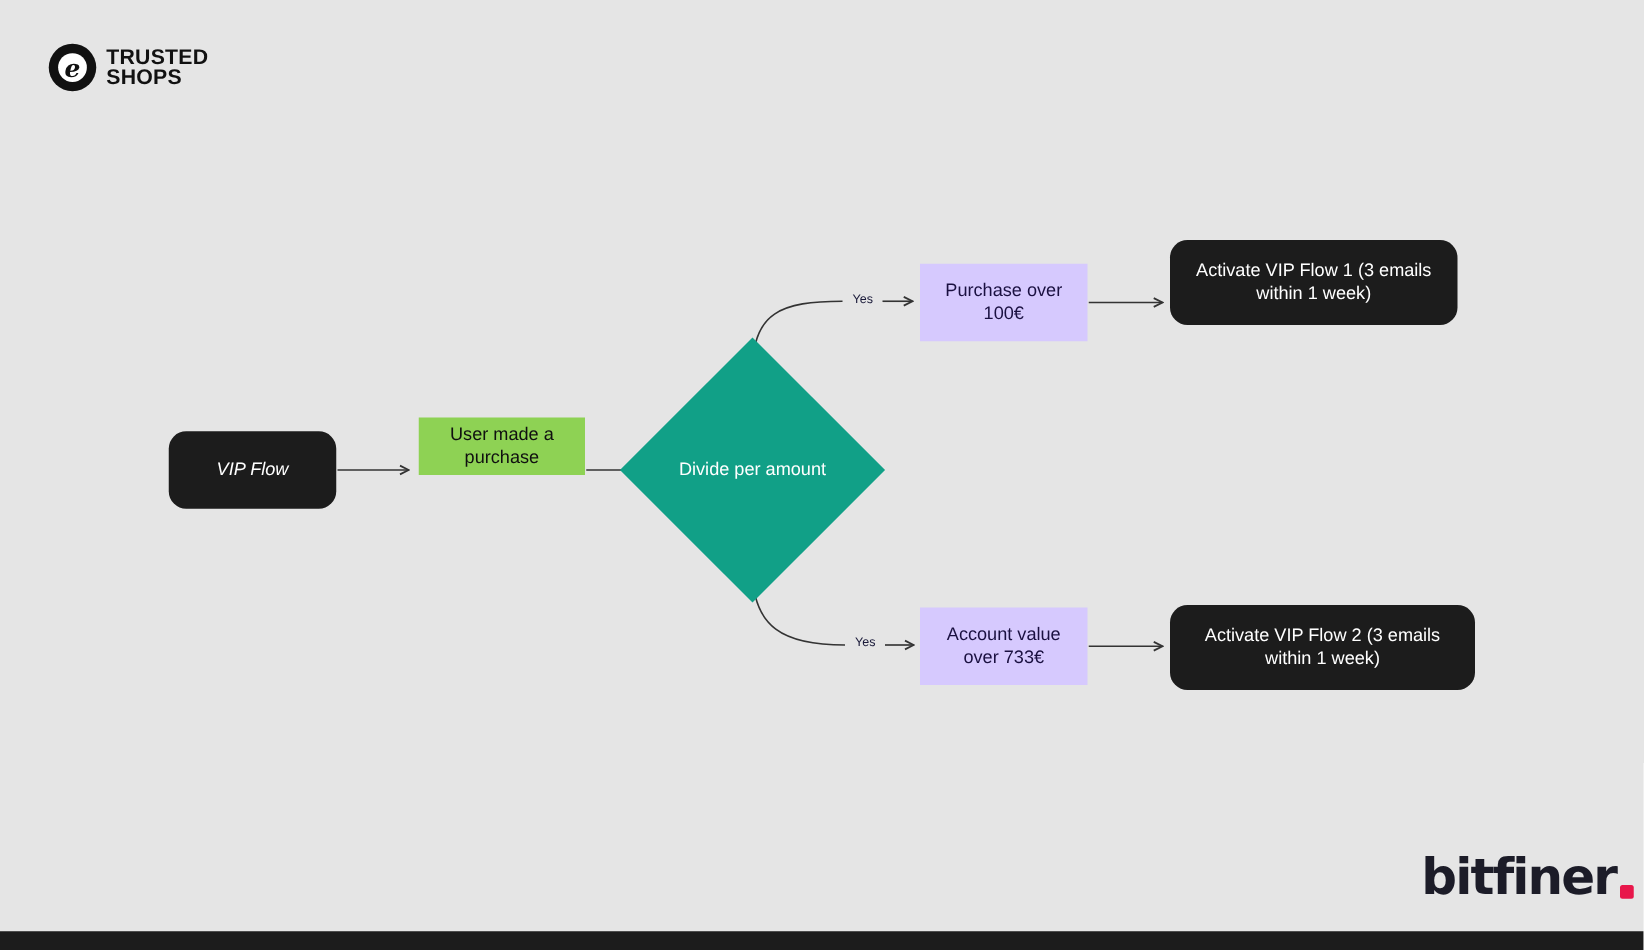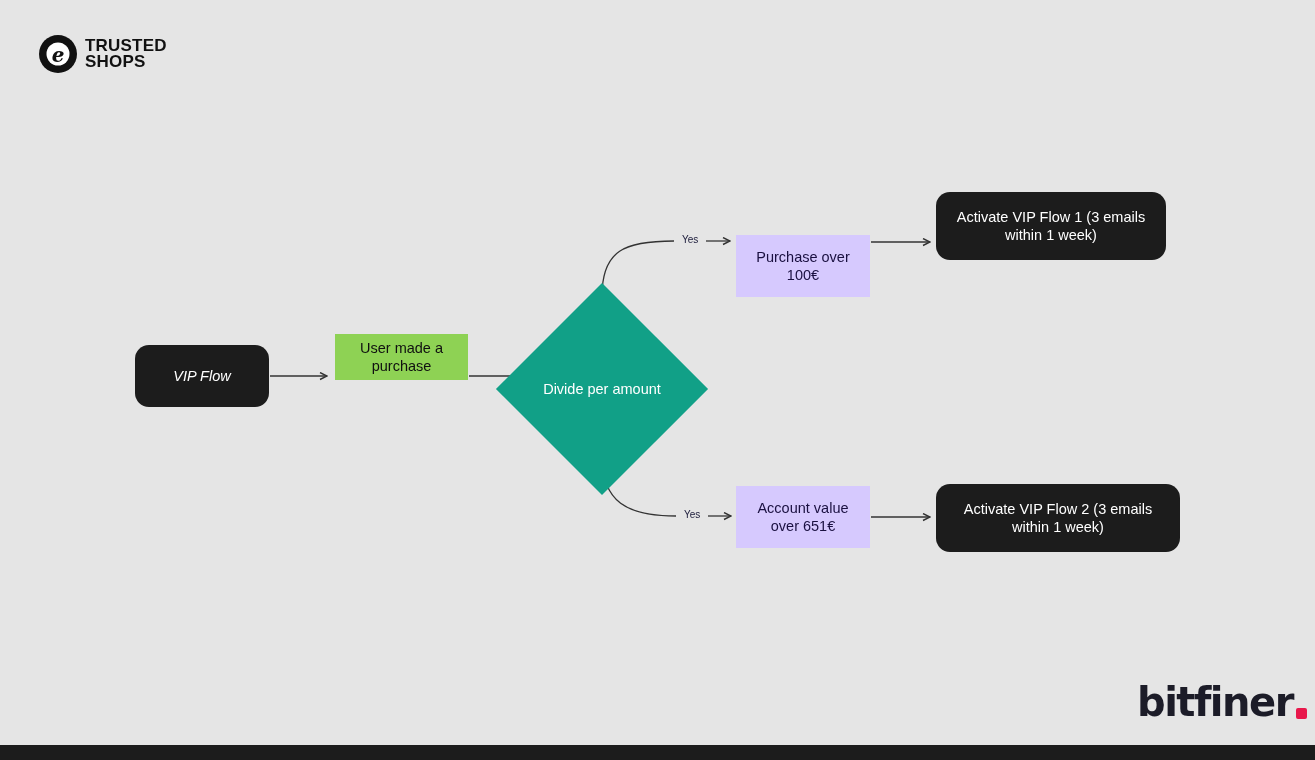--- a/index.html
+++ b/index.html
@@ -173,31 +173,31 @@
   <div class="edge-label" style="left:684px; top:509px;">Yes</div>
 
   <div class="node node-dark" style="left:135px; top:345px; width:134px; height:62px;font-style:italic;">
     <span>VIP Flow</span>
   </div>
 
   <div class="node node-green" style="left:335px; top:334px; width:133px; height:46px;">
     <span>User made a purchase</span>
   </div>
 
-  <div class="node node-diamond" style="left:527px; top:314px; width:150px; height:150px;">
+  <div class="node node-diamond" style="left:527px; top:301px; width:150px; height:150px;">
     <div class="diamond-shape"></div>
     <span class="diamond-label">Divide per amount</span>
   </div>
 
-  <div class="node node-lav" style="left:736px; top:211px; width:134px; height:62px;margin-top:24px;">
+  <div class="node node-lav" style="left:736px; top:211px; width:134px; height:62px;">
     <span>Purchase over 100€</span>
   </div>
 
   <div class="node node-lav" style="left:736px; top:486px; width:134px; height:62px;">
-    <span>Account value over 651€</span>
+    <span>Account value over 733€</span>
   </div>
 
   <div class="node node-dark" style="left:936px; top:192px; width:230px; height:68px;">
     <span>Activate VIP Flow 1 (3 emails within 1 week)</span>
   </div>
 
   <div class="node node-dark" style="left:936px; top:484px; width:244px; height:68px;">
     <span>Activate VIP Flow 2 (3 emails within 1 week)</span>
   </div>
 

